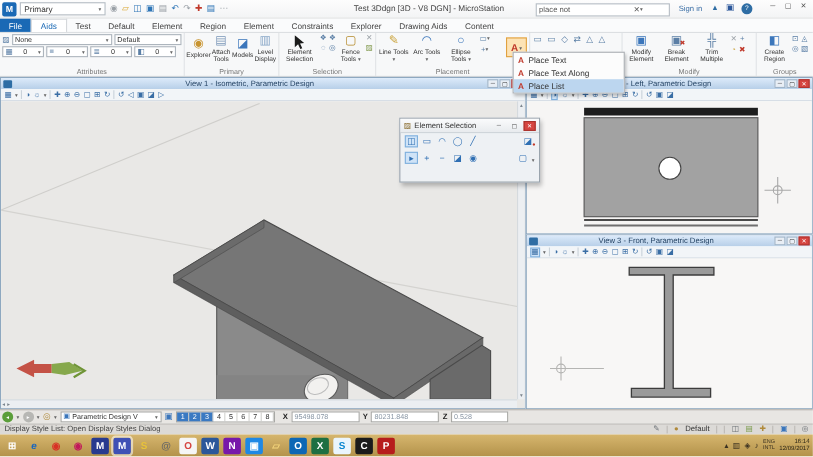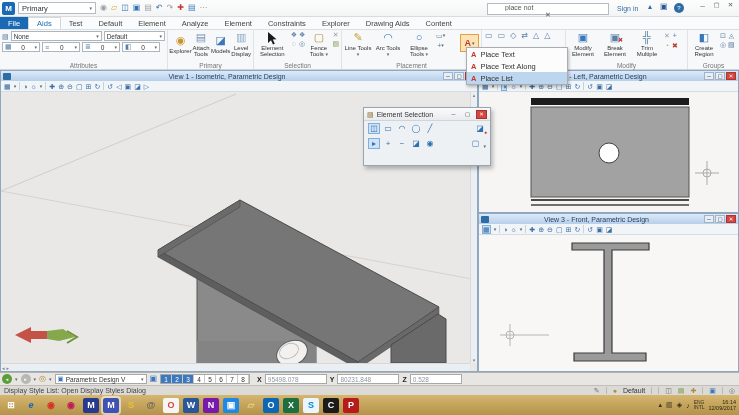--- a/index.html
+++ b/index.html
@@ -9,21 +9,21 @@
   .flex { display:flex; align-items:center; }
   .ico { display:inline-flex; align-items:center; justify-content:center; line-height:1; }
 
   
   .titlebar { left:0; top:0; width:739px; height:17px; background:linear-gradient(#fdfdfd,#f3f4f5); border-bottom:1px solid #d9dbdd; }
   .logo { left:2px; top:2px; width:13px; height:13px; background:#1a69b5; color:#fff; font-size:8px; font-weight:bold; border-radius:2px; }
   .wf-combo { left:18px; top:2px; width:78px; height:12px; background:#fff; border:1px solid #b5bcc4; font-size:7.5px; padding:0 3px; justify-content:space-between; }
   .qat { left:100px; top:2px; height:12px; gap:4px; font-size:8px; color:#8a6d2f; }
   .qat .b { color:#2e75b6; } .qat .g { color:#9aa0a6; } .qat .y { color:#d9a62e; } .qat .r { color:#c0392b; }
   .win-title { left:260px; top:3px; width:260px; text-align:center; font-size:7.5px; color:#444; }
-  .searchbox { left:487px; top:3px; width:122px; height:12px; background:#fff; border:1px solid #b5bcc4; font-size:7px; color:#555; padding:0 2px;flex-direction:column; }
+  .searchbox { left:487px; top:3px; width:122px; height:12px; background:#fff; border:1px solid #b5bcc4; font-size:7px; color:#555; padding:0 2px; }
   .searchbox input { border:none; outline:none; width:86px; font-size:7px; font-family:"Liberation Sans",sans-serif; color:#555; background:transparent; }
   .signin { left:617px; top:5px; font-size:7px; color:#3a6ea5; }
   .tb-mini { top:3px; font-size:8px; color:#2e6da4; }
   .winctl { right:2px; top:0; height:10px; gap:1px; }
   .winctl span { width:13px; height:9px; font-size:6.5px; color:#555; display:inline-flex; align-items:center; justify-content:center; }
 
   
   .tabrow { left:0; top:17px; width:739px; height:13px; background:#fafbfc; border-bottom:1px solid #dcdfe2; display:flex; align-items:stretch; }
   .tab { padding:0 8px; font-size:7.5px; display:flex; align-items:center; color:#444; }
   .tab.file { background:#1a69b5; color:#fff; }
@@ -112,20 +112,21 @@
     <span class="ico y">▱</span>
     <span class="ico b">◫</span>
     <span class="ico b">▣</span>
     <span class="ico g">▤</span>
     <span class="ico b">↶</span>
     <span class="ico g">↷</span>
     <span class="ico r">✚</span>
     <span class="ico b">▤</span>
     <span class="ico g">⋯</span>
   </div>
+  <div class="abs win-title">Test 3Ddgn [3D - V8 DGN] - MicroStation</div>
   <div class="abs searchbox flex">
     <input value="place not" style="">
     <span class="ico">✕</span>
     <span class="caret ico">▾</span>
   </div>
   <div class="abs signin">Sign in</div>
   <span class="abs tb-mini ico" style="left:648px;">▴</span>
   <span class="abs tb-mini ico" style="left:660px; color:#2b579a;">▣</span>
   <span class="abs tb-mini ico" style="left:674px; width:10px; height:10px; background:#2e6da4; border-radius:50%; color:#fff; font-size:6px;">?</span>
   <div class="abs winctl flex">
@@ -134,21 +135,21 @@
     <span>✕</span>
   </div>
 </div>
 
 <div class="abs tabrow">
   <div class="tab file">File</div>
   <div class="tab active">Aids</div>
   <div class="tab">Test</div>
   <div class="tab">Default</div>
   <div class="tab">Element</div>
-  <div class="tab">Analyze</div>
+  <div class="tab">Region</div>
   <div class="tab">Element</div>
   <div class="tab">Constraints</div>
   <div class="tab">Explorer</div>
   <div class="tab">Drawing Aids</div>
   <div class="tab">Content</div>
 </div>
 
 <div class="abs ribbon">
 
   <div class="rgroup" style="left:0; width:168px;">

